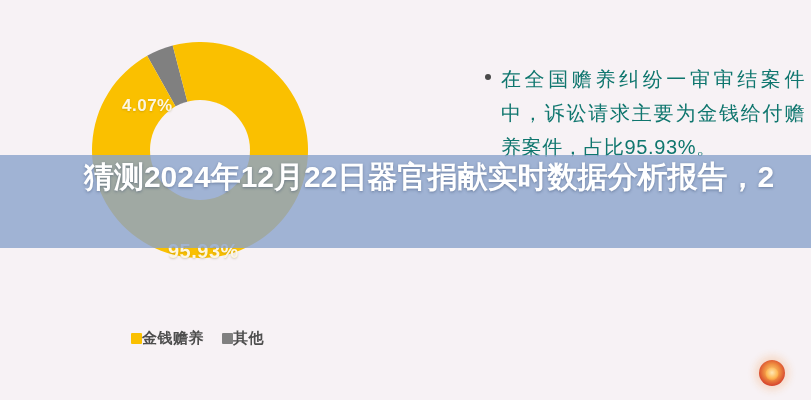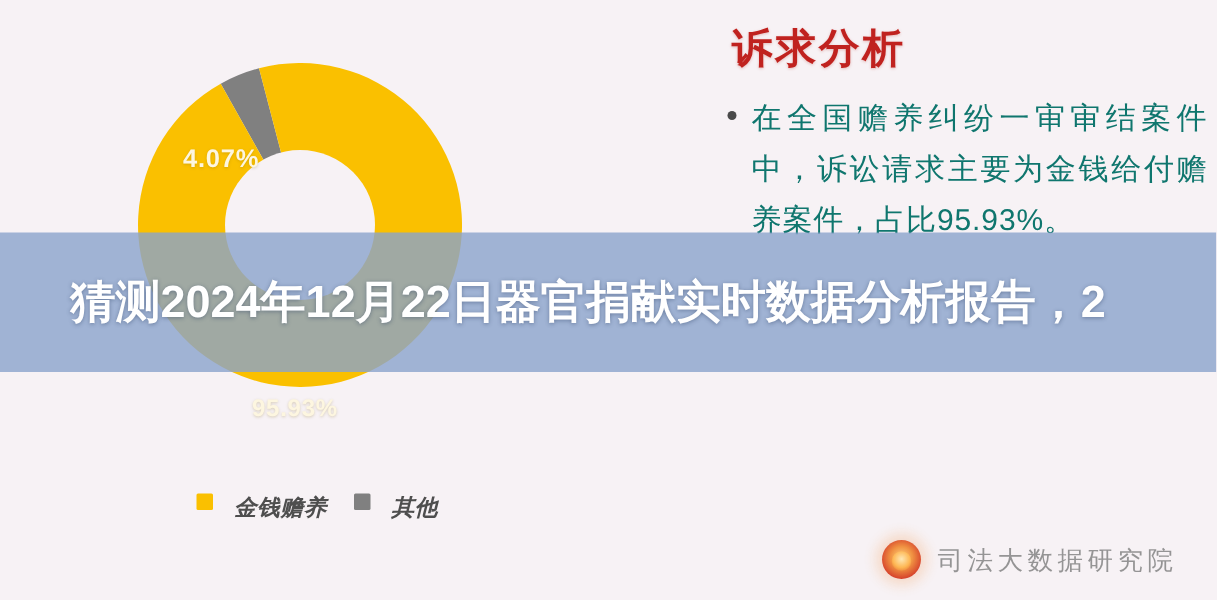--- a/index.html
+++ b/index.html
@@ -53,38 +53,37 @@
     user-select: none;
   }
   #label-other {
     left: 122px;
     top: 60px;
     font-size: 17px;
     margin-top: 36px;
   }
   #label-money {
     left: 168px;
-    top: 264px;
-    font-size: 16px;
+    top: 240px;
+    font-size: 20px;
   }
 
   
   #legend {
     position: absolute;
     left: 131px;
     top: 329px;
     display: flex;
     align-items: center;
     gap: 18px;
   }
   .legend-item {
     display: flex;
-    align-items: flex-start;
-    gap: 14px;
-    font-style: italic;
+    align-items: center;
+    gap: 0;
   }
   .legend-swatch {
     width: 11px;
     height: 11px;
     display: inline-block;
     border-radius: 1px;
   }
   .legend-text {
     font-size: 15px;
     font-weight: bold;
@@ -176,21 +175,21 @@
 
   
   #caption-band {
     position: absolute;
     left: 0;
     top: 155px;
     width: 811px;
     height: 93px;
     background: rgba(138,163,204,0.80);
     display: flex;
-    flex-direction: column;
+    flex-direction: row;
     justify-content: center;
     overflow: hidden;
   }
   .caption-line {
     color: #ffffff;
     font-size: 30px;
     font-weight: bold;
     line-height: 44px;
     letter-spacing: 0px;
     white-space: nowrap;
@@ -226,30 +225,28 @@
         <span class="legend-text">金钱赡养</span>
       </div>
       <div class="legend-item">
         <span class="legend-swatch" style="background:#808080"></span>
         <span class="legend-text">其他</span>
       </div>
     </div>
   </div>
 
   <div id="text-panel">
-    <div id="analysis-title">诉求分析</div>
 
     <div id="bullet-block">
       <span id="bullet-dot"></span>
       <span id="bullet-text">在全国赡养纠纷一审审结案件中，诉讼请求主要为金钱给付赡养案件，占比95.93%。</span>
     </div>
   </div>
 
   <div id="brand">
     <span id="brand-emblem"></span>
-    <span id="brand-name">司法大数据研究院</span>
   </div>
 
   <div id="caption-band">
     <div class="caption-line">猜测2024年12月22日器官捐献实时数据分析报告，2</div>
   </div>
 
 </div>
 
 </body></html>

